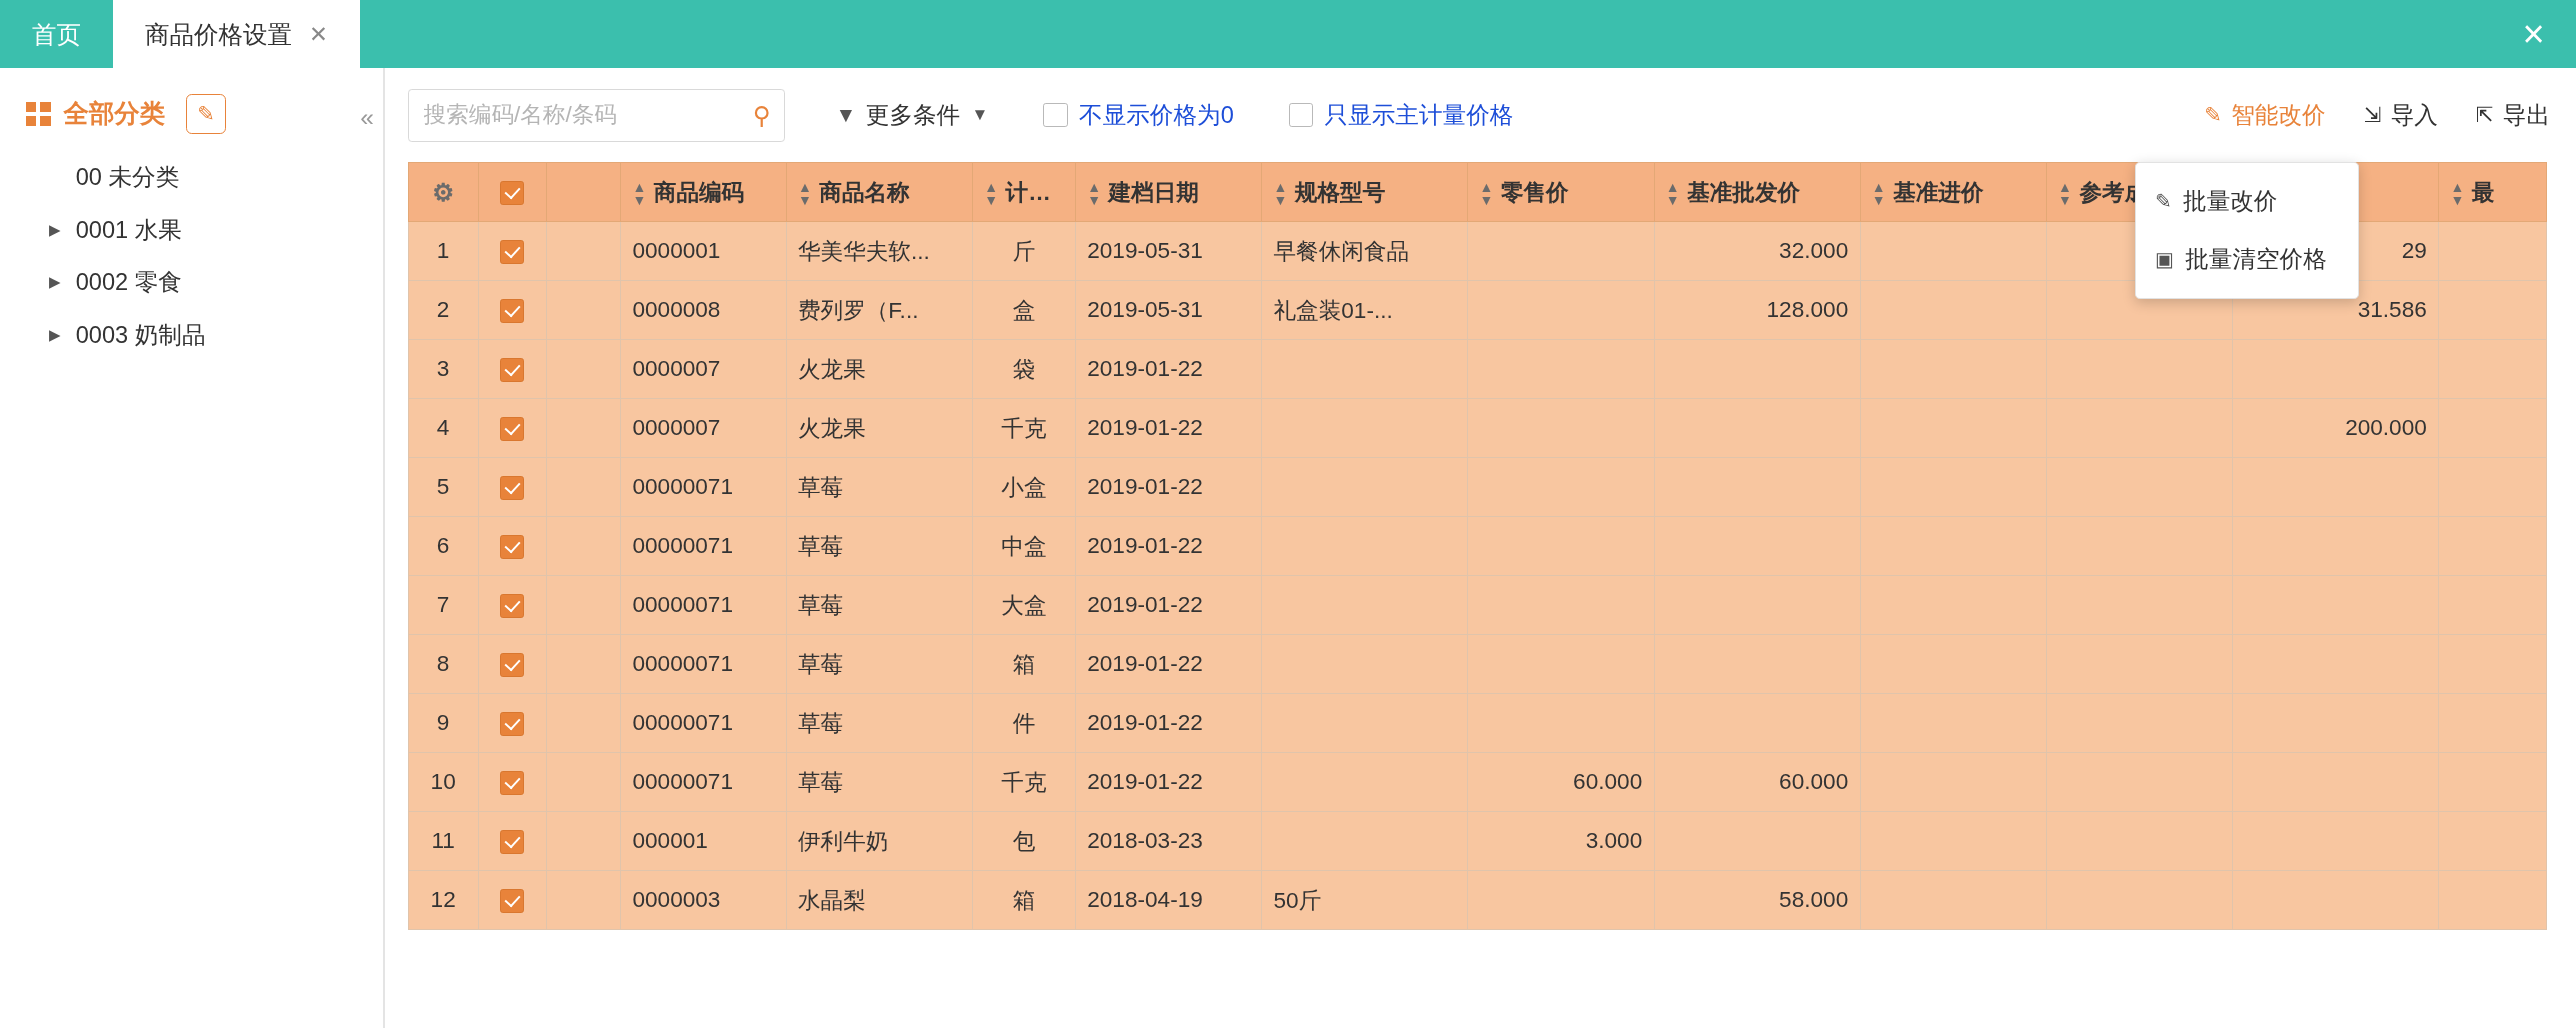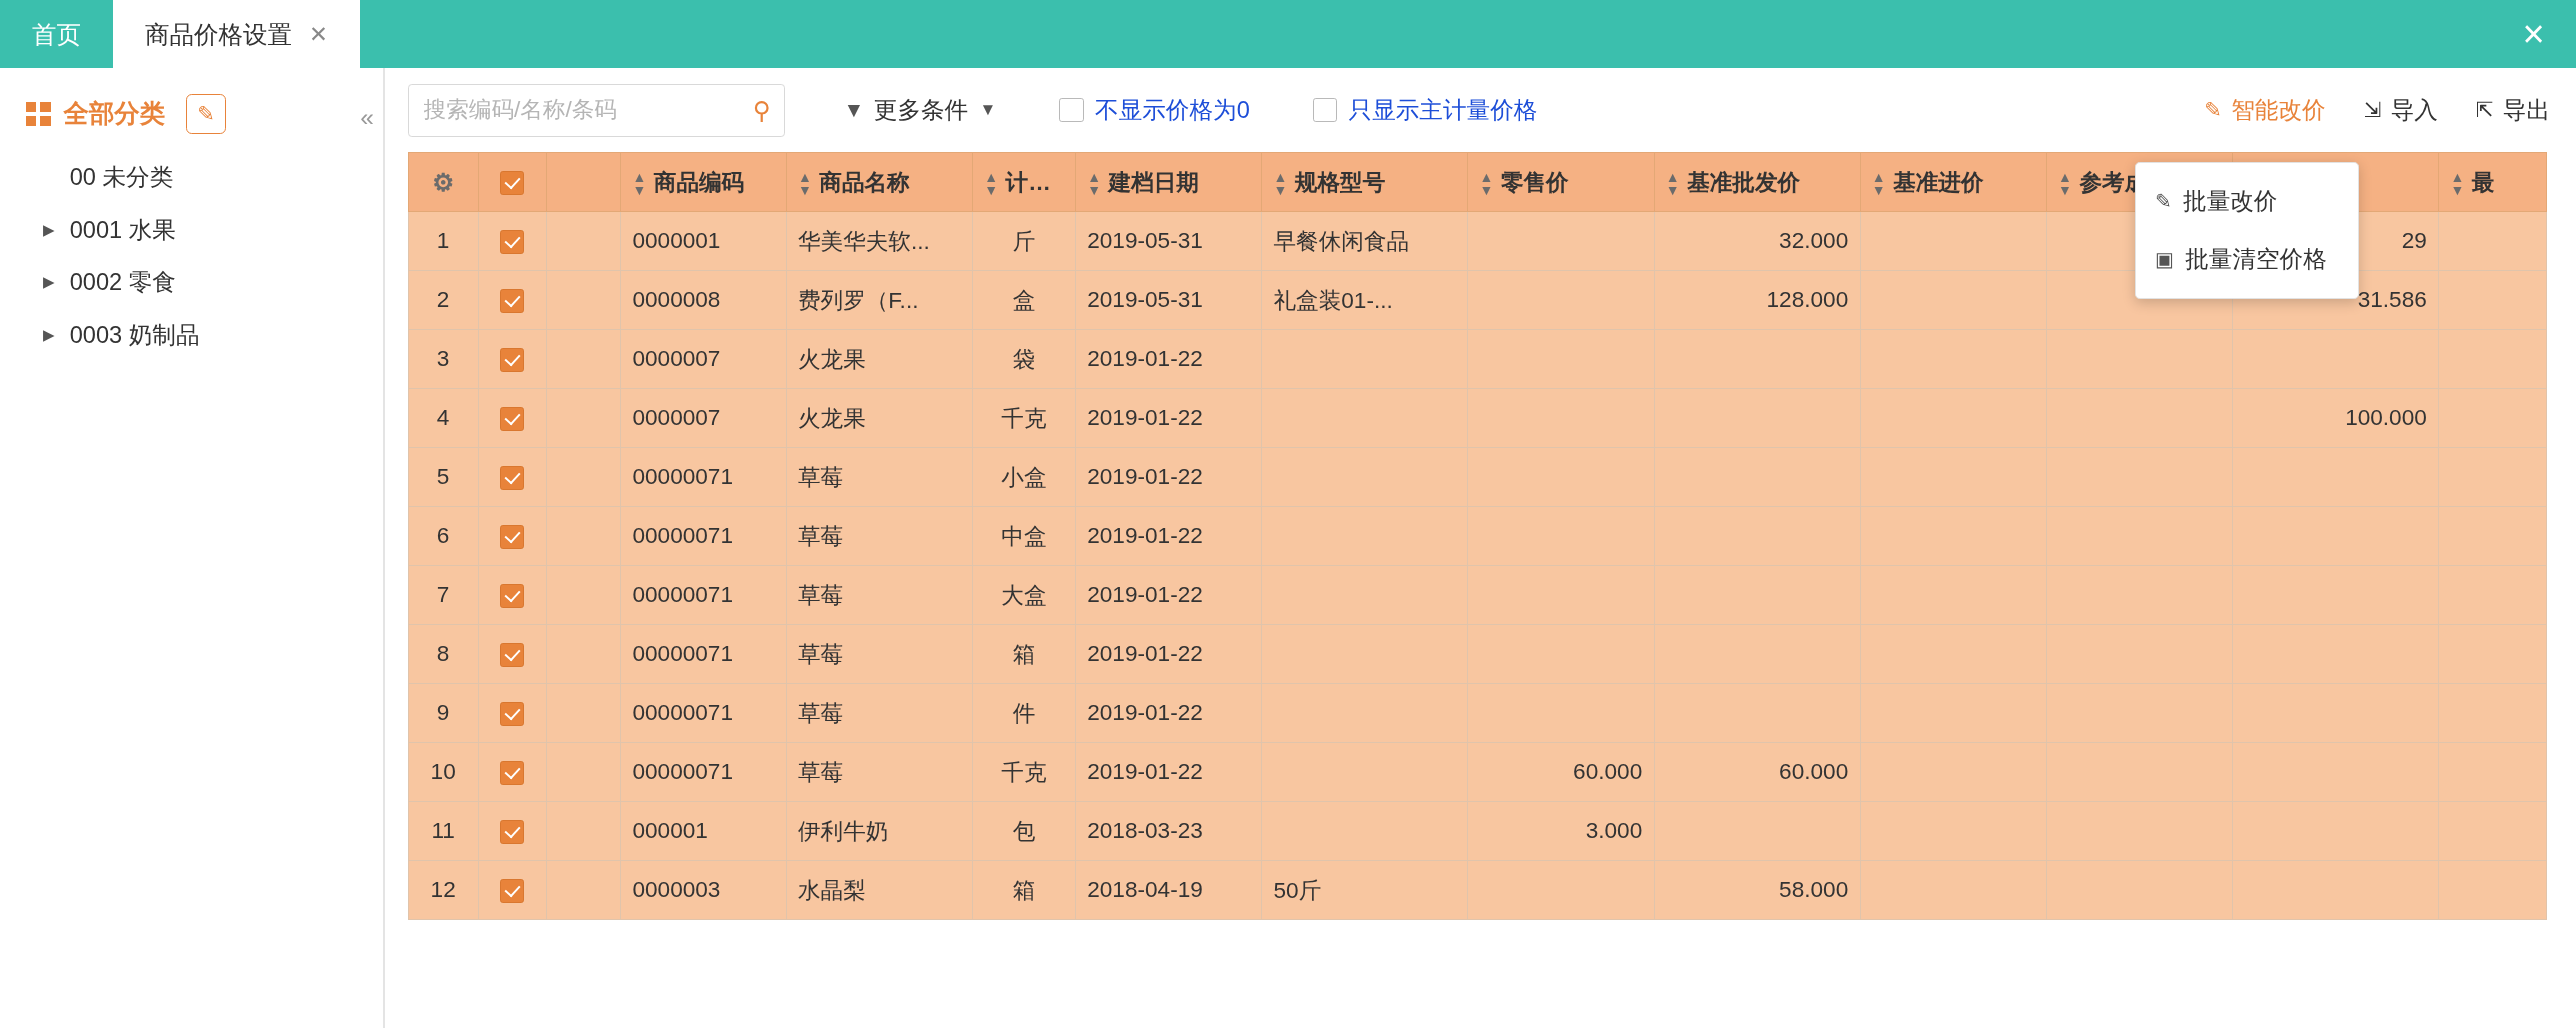--- a/index.html
+++ b/index.html
@@ -98,21 +98,21 @@
   }
   .collapse-btn {
     position: absolute;
     right: 0; top: 21px;
     width: 32px; height: 57px;
     color: #999;
     font-size: 24.5px;
     display: flex; align-items: center; justify-content: center;
     cursor: pointer;
   }
-  .cat-list { margin-top: 7.5px; }
+  .cat-list { margin-top: 7.5px; margin-left: 6px; }
   .cat-item {
     display: flex;
     align-items: center;
     padding: 10.4px 0 10.4px 43px;
     font-size: 23.6px;
     color: #333;
     cursor: pointer;
   }
   .cat-item .arrow {
     width: 21px;
@@ -127,25 +127,25 @@
   .main {
     flex: 1 1 auto;
     background: #ffffff;
     border-left: 0.9px solid #e4e4e4;
     display: flex;
     flex-direction: column;
     position: relative;
     overflow: hidden;
   }
   .toolbar {
-    height: 84px;
+    height: 94px;
     display: flex;
     align-items: center;
     padding: 0 26px 0 22.6px;
-    gap: 8px;
+    gap: 0;
     position: relative;
   }
   .search-box {
     width: 377px;
     height: 53px;
     border: 0.9px solid #d9d9d9;
     border-radius: 3.8px;
     display: flex;
     align-items: center;
     padding: 0 13px;
@@ -518,21 +518,21 @@
             <td class="center"></td>
             <td>0000007</td>
             <td>火龙果</td>
             <td class="center">千克</td>
             <td>2019-01-22</td>
             <td></td>
             <td class="right"></td>
             <td class="right"></td>
             <td class="right"></td>
             <td class="right"></td>
-            <td class="right">100.000</td>
+            <td class="right">200.000</td>
             <td class="right"></td>
           </tr>
 
           <tr>
             <td class="center">5</td>
             <td class="center"><span class="cb"></span></td>
             <td class="center"></td>
             <td>00000071</td>
             <td>草莓</td>
             <td class="center">小盒</td>

